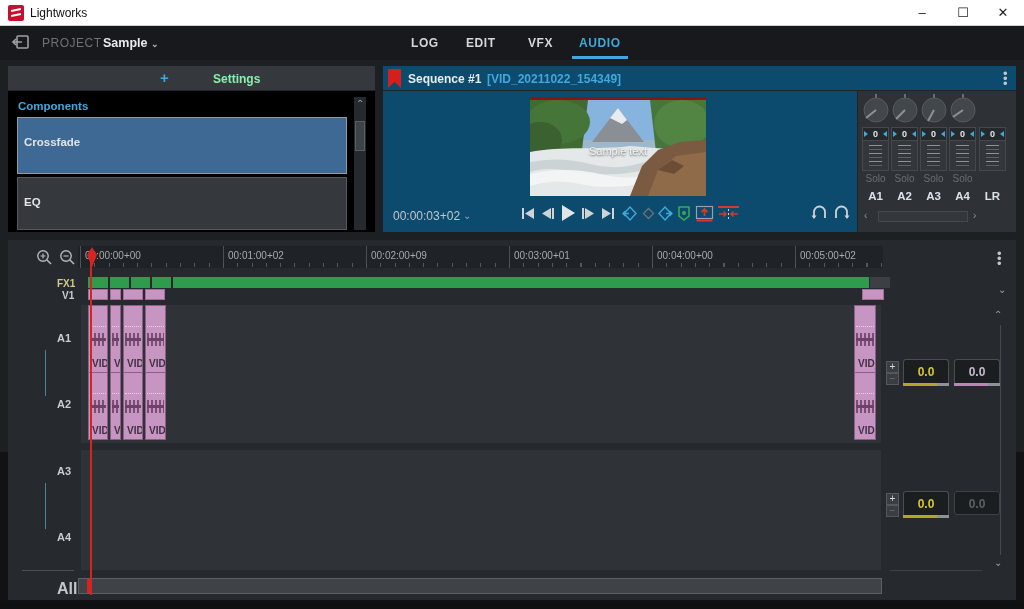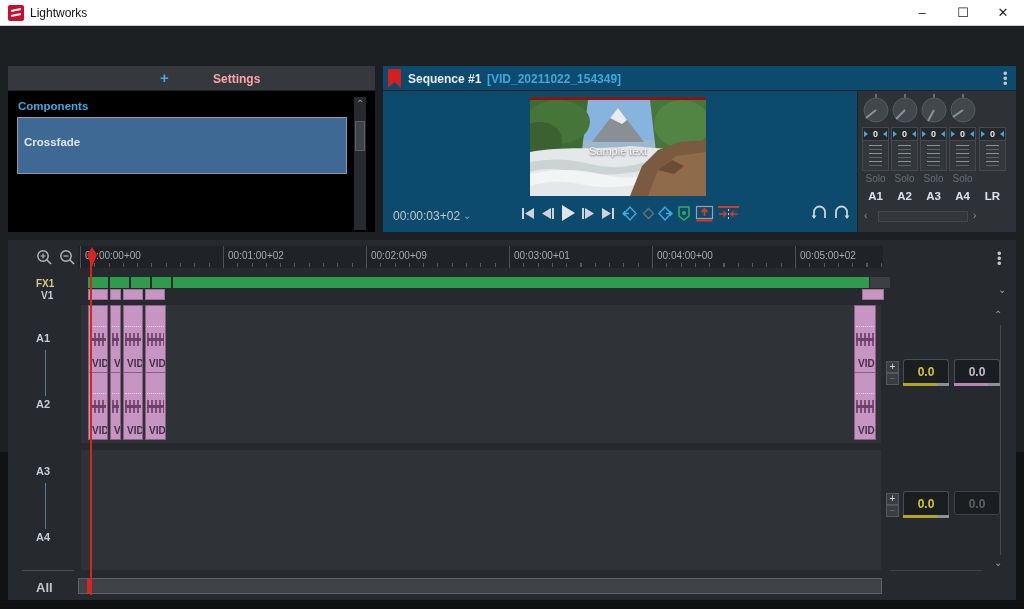--- a/index.html
+++ b/index.html
@@ -20,21 +20,21 @@
   .nav { left:0; top:26px; width:1024px; height:34px; background:#17191c; }
   .proj-label { left:42px; top:10px; font-size:12px; color:#6d7277; letter-spacing:.5px; }
   .proj-name { left:103px; top:10px; font-size:12.5px; color:#e8eaec; font-weight:bold; }
   .chev { color:#aeb3b8; font-size:9px; }
   .tab { top:10px; font-size:12px; font-weight:bold; color:#d4d7da; letter-spacing:.6px; }
   .tab.active { color:#41a8dc; }
   .tab.active:after { content:""; position:absolute; left:-7px; right:-7px; bottom:-9px; height:3px; background:#41a8dc; }
   .lp-header { left:8px; top:66px; width:367px; height:25px; background:#35393d; border-bottom:1px solid #202327; }
   .lp-body { left:8px; top:91px; width:367px; height:141px; background:#000000; }
   .blue-plus { color:#41a8dc; font-weight:bold; font-size:15px; }
-  .settings-lbl { color:#fca5a5; font-size:12px; font-weight:bold; }
+  .settings-lbl { color:#86efac; font-size:12px; font-weight:bold; }
   .components-lbl { color:#41a8dc; font-size:11.5px; font-weight:bold; }
   .comp-item { left:9px; width:330px; font-size:11.5px; font-weight:bold; color:#e2e5e7; padding:18px 6px; }
   .comp-sel { background:#3d6994; border:1px solid #93999e; }
   .comp-un  { background:#35393d; border:1px solid #55595d; }
   .vscroll-track { width:12px; background:#26292d; }
   .scroll-thumb { background:#3e4348; border:1px solid #5a5f64; }
   .chev-icon { color:#9aa0a5; font-size:10px; line-height:10px; }
 
   
   .seq-panel { left:383px; top:66px; width:633px; height:166px; background:#0c4a6e; }
@@ -62,21 +62,21 @@
   .mix-scroll { top:120px; height:11px; background:#33373b; border:1px solid #45494d; }
   .mix-arrow { top:119px; color:#8d9296; font-size:10px; }
 
   
   .tl-panel { left:8px; top:240px; width:1008px; height:360px; background:#26292d; }
   .ruler { left:70px; top:6px; width:805px; height:22px; background:#1f2226; }
   .ruler-lbl { top:4px; font-size:10px; color:#a6abaf; }
   .mtick { top:0; width:1px; height:22px; background:#4a4f53; }
   .minor { left:2px; bottom:1px; height:4px; right:0;
            background-image:repeating-linear-gradient(to right,#53585c 0 1px,transparent 1px 14.3px); }
-  .track-lbl { font-size:10px; font-weight:bold; color:#c6cdd3; }
+  .track-lbl { font-size:10px; font-weight:bold; color:#c6cdd3;margin-left:21px; }
   .lane { left:73px; width:800px; background:#2f3337; }
   .greenbar { background:#2f9b4c; }
   .gap { top:0; width:2px; height:100%; background:#26292d; }
   .pinkclip { background:#c795c1; border:1px solid #9d6f99; }
   .aclip { top:65px; height:135px; background:#c795c1; border:1px solid #8d5f88; overflow:hidden; }
   .aclip .half { position:relative; height:67px; border-bottom:1px solid #8d5f88; overflow:hidden; }
   .dotline { position:absolute; left:1px; right:1px; top:20px; border-top:1px dotted rgba(255,255,255,.6); }
   .wave { position:absolute; left:1px; right:1px; top:27px; height:13px;
           background:
             repeating-linear-gradient(90deg, rgba(109,66,103,.85) 0 2px, rgba(109,66,103,0) 2px 4px),
@@ -95,28 +95,43 @@
 <div class="stage">
 
   <div class="abs titlebar">
     <div class="abs logo"></div>
     <div class="abs app">Lightworks</div>
     <div class="abs winbtn" style="left:913px;">–</div>
     <div class="abs winbtn" style="left:954px;">☐</div>
     <div class="abs winbtn" style="left:994px;">✕</div>
   </div>
 
+  <div class="abs nav">
+    <div class="abs" style="left:12px; top:8px;">
+      <svg width="18" height="16" viewBox="0 0 18 16">
+          <rect x="5" y="2" width="11" height="12" fill="none" stroke="#9aa0a5" stroke-width="1.6" rx="1"></rect>
+          <path d="M10 8 H1 M4 5 L1 8 L4 11" stroke="#9aa0a5" stroke-width="1.6" fill="none"></path>
+        </svg>
+    </div>
+    <div class="abs proj-label">PROJECT</div>
+    <div class="abs proj-name"><span>Sample</span> <span class="chev">⌄</span></div>
+    <div class="abs tab" style="left:411px;">LOG</div>
+    <div class="abs tab" style="left:466px;">EDIT</div>
+    <div class="abs tab" style="left:528px;">VFX</div>
+    <div class="abs tab active" style="left:579px;">AUDIO</div>
+  </div>
 
   <div class="abs lp-header">
     <div class="abs blue-plus" style="left:152px; top:3px;">+</div>
     <div class="abs settings-lbl" style="left:205px; top:6px;">Settings</div>
   </div>
   <div class="abs lp-body">
     <div class="abs components-lbl" style="left:10px; top:9px;">Components</div>
     <div class="abs comp-item comp-sel" style="top:26px; height:57px;">Crossfade</div>
+    <div class="abs comp-item comp-un" style="top:86px; height:53px;">EQ</div>
     <div class="abs vscroll-track" style="left:346px; top:6px; height:133px;">
       <div class="abs chev-icon" style="left:2px; top:2px;">⌃</div>
       <div class="abs scroll-thumb" style="left:1px; top:24px; width:10px; height:30px;"></div>
     </div>
   </div>
 
   <div class="abs seq-panel">
     <div class="abs seq-header">
       <div class="abs" style="left:5px; top:3px;">
         <svg width="13" height="19" viewBox="0 0 13 19">
@@ -497,21 +512,21 @@
     <div class="abs stepper" style="left:878px; top:253px;">+</div>
     <div class="abs stepper" style="left:878px; top:265px; color:#6d7378;">−</div>
     <div class="abs vol-field" style="left:895px; top:251px; color:#d8c72e;">0.0</div>
     <div class="abs underline" style="left:895px; top:275px; width:34px; background:#b3a622;"></div>
     <div class="abs underline" style="left:929px; top:275px; width:12px; background:#8d9296;"></div>
     <div class="abs vol-field" style="left:946px; top:251px; color:#5d6166; border:1px solid #3e4246; border-radius:3px;">0.0</div>
 
     <div class="abs" style="left:882px; top:330px; width:92px; height:1px; background:#3e4246;"></div>
 
     <div class="abs" style="left:14px; top:330px; width:52px; height:1px; background:#4a4e52;"></div>
-    <div class="abs track-lbl" style="left:28px; top:340px; font-size:13px; color:#c3c7cb;">All</div>
+    <div class="abs track-lbl" style="left:28px; top:340px; font-size:16px; color:#c3c7cb;">All</div>
     <div class="abs allbar" style="left:70px; top:338px; width:804px; height:16px;">
       <div class="abs" style="left:8px; top:0; width:3px; height:14px; background:#d42520;"></div>
     </div>
 
     <div class="abs" style="left:78px; top:7px;">
       <svg width="12" height="22" viewBox="0 0 12 22">
           <path d="M6,0 L11,8 L6,20 L1,8 Z" fill="#d42520"></path>
         </svg>
     </div>
     <div class="abs playhead-line" style="left:82px; top:12px; height:343px;"></div>

